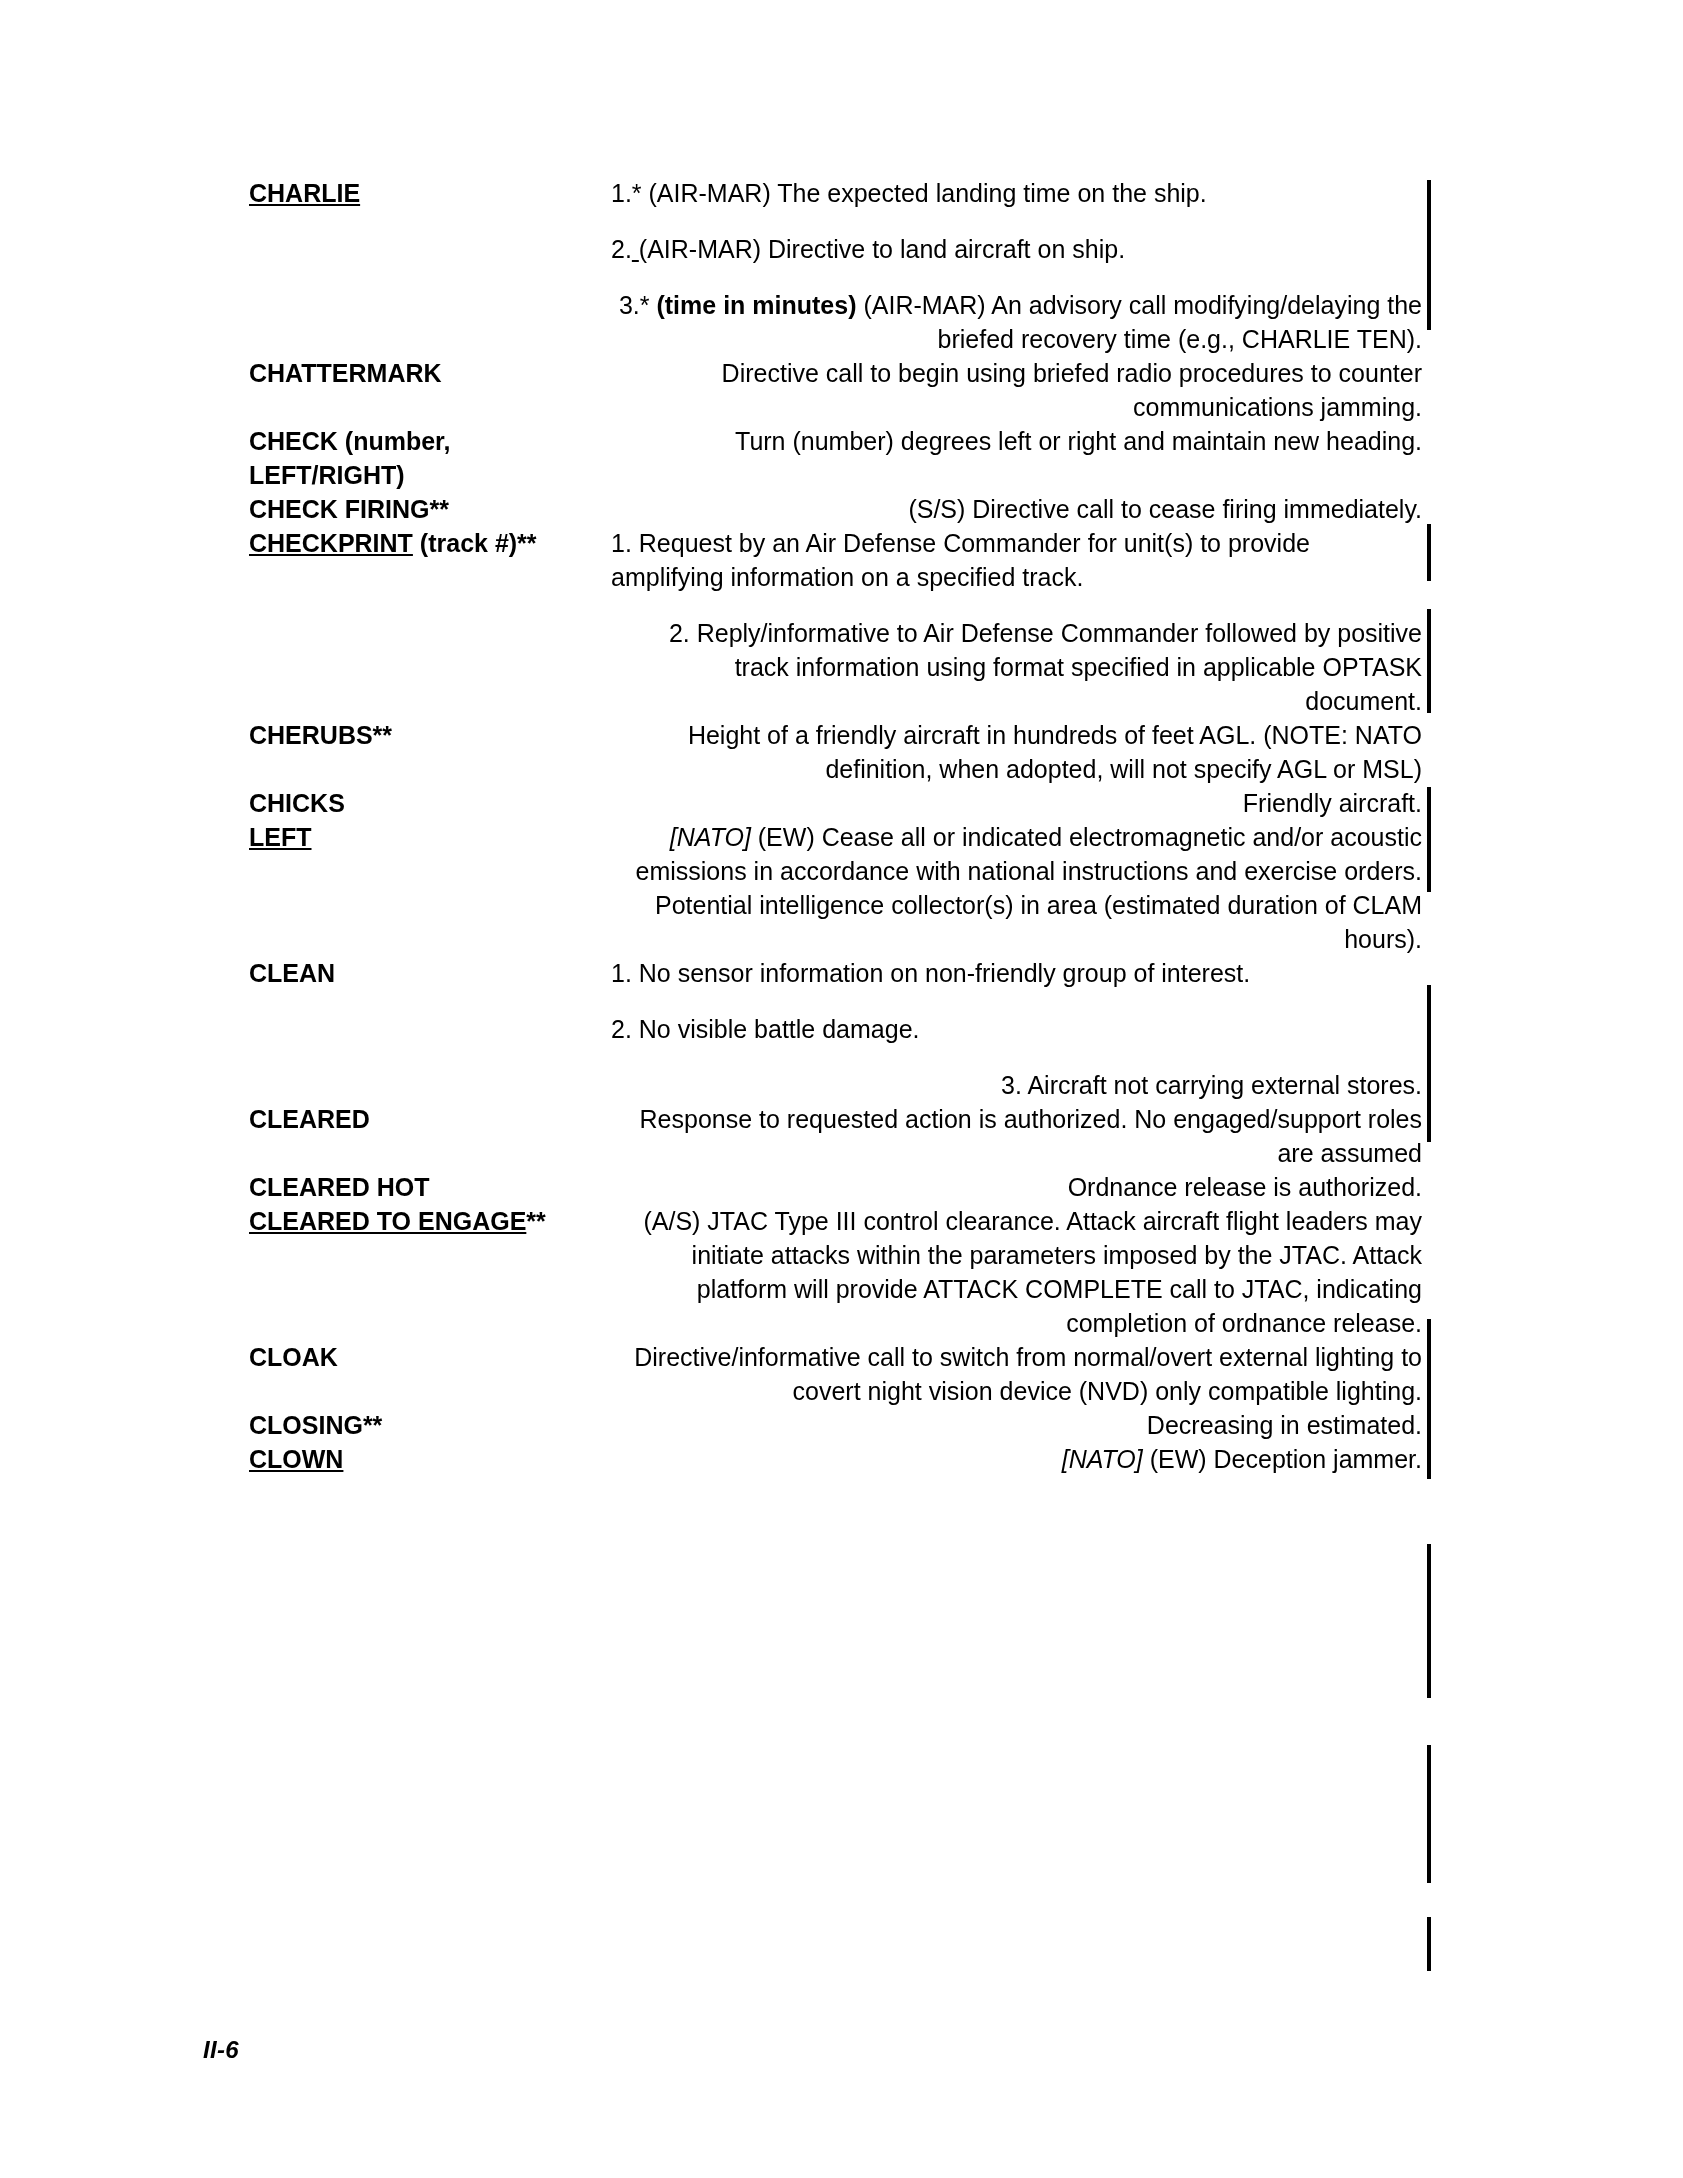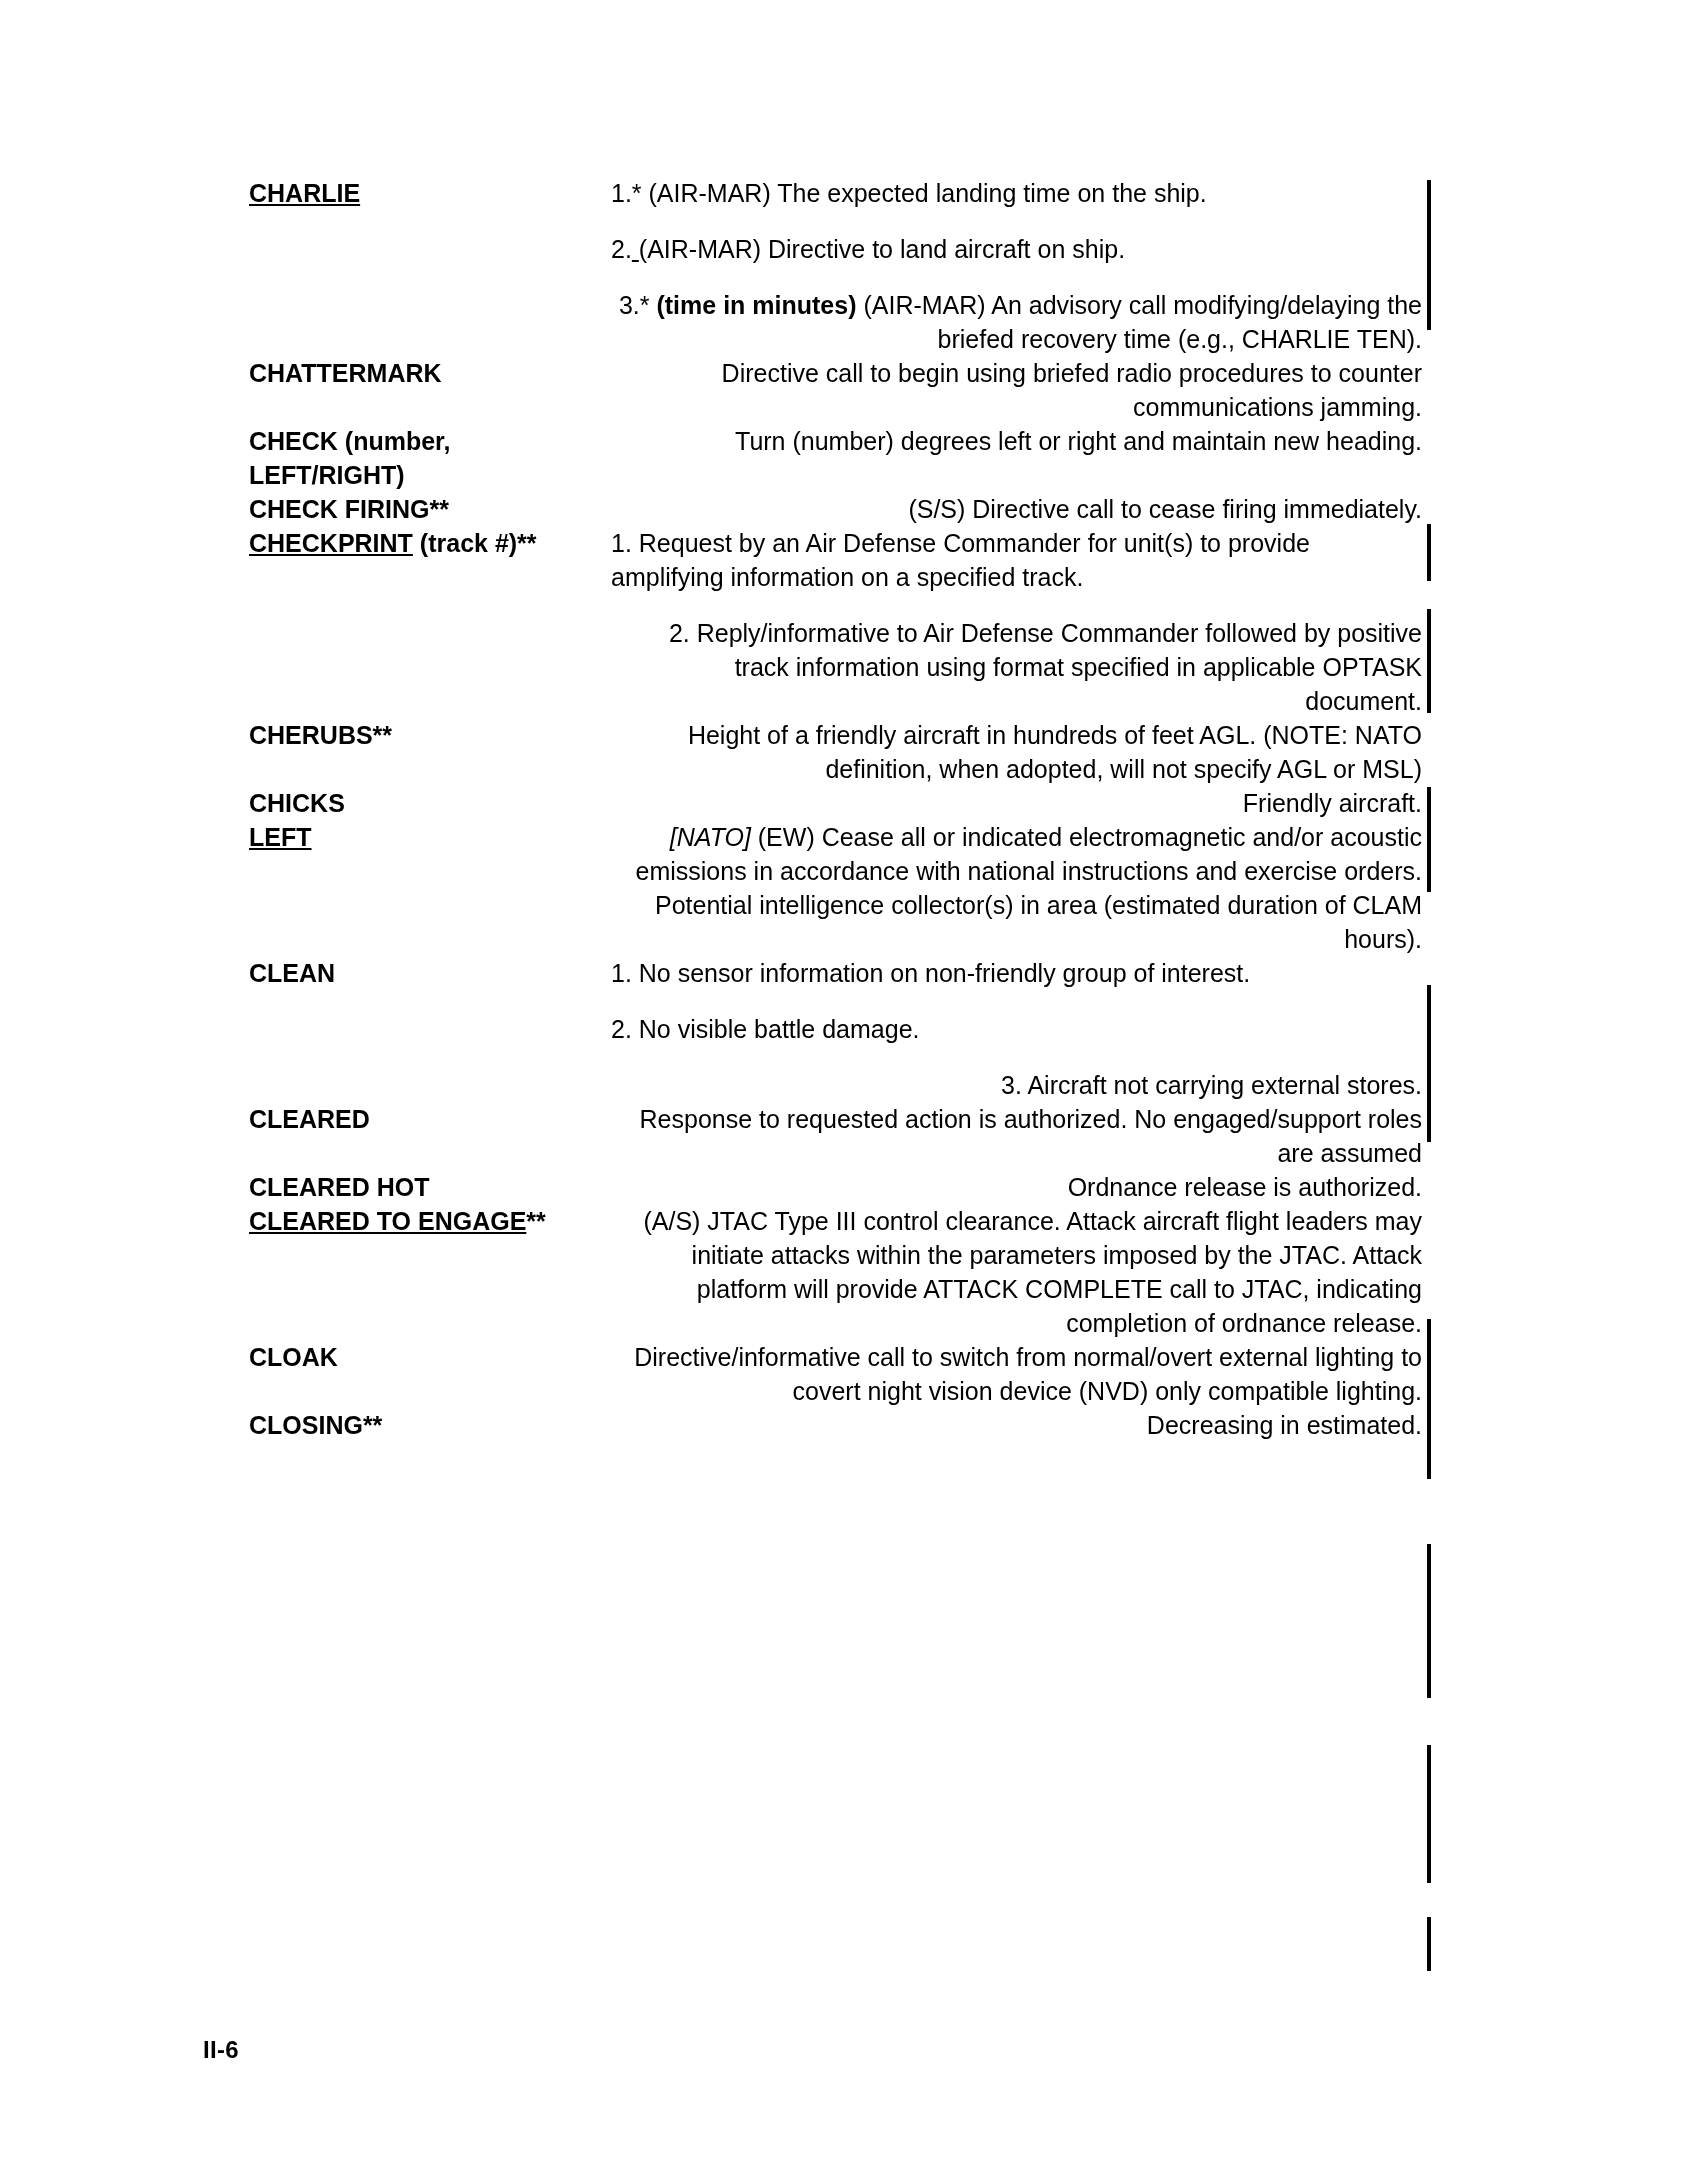--- a/index.html
+++ b/index.html
@@ -66,20 +66,21 @@
     background: #000000;
   }
   
   #footer {
     position: absolute;
     left: 184px;
     top: 2036px;
     font-size: 24px;
     font-weight: bold;
     letter-spacing: 0.3px;
+    font-style: italic;
   }
 </style>
 </head>
 <body>
 
 <div id="page">
 
   <table id="glossary">
     <tbody>
 
@@ -208,20 +209,28 @@
 
       <tr>
         <td class="term">
           <span>CLOSING**</span>
         </td>
         <td class="def">
           <p class="tight">Decreasing in estimated.</p>
         </td>
       </tr>
 
+      <tr>
+        <td class="term">
+          <span class="u">CLOWN</span>
+        </td>
+        <td class="def">
+          <p class="tight"><span class="it">[NATO]</span><span> (EW) Deception jammer.</span></p>
+        </td>
+      </tr>
 
     </tbody>
   </table>
 
   <div id="change-bars">
       <div class="changebar" style="top: 180px; height: 150px;"></div>
       <div class="changebar" style="top: 524px; height: 57px;"></div>
       <div class="changebar" style="top: 609px; height: 104px;"></div>
       <div class="changebar" style="top: 787px; height: 105px;"></div>
       <div class="changebar" style="top: 985px; height: 157px;"></div>

